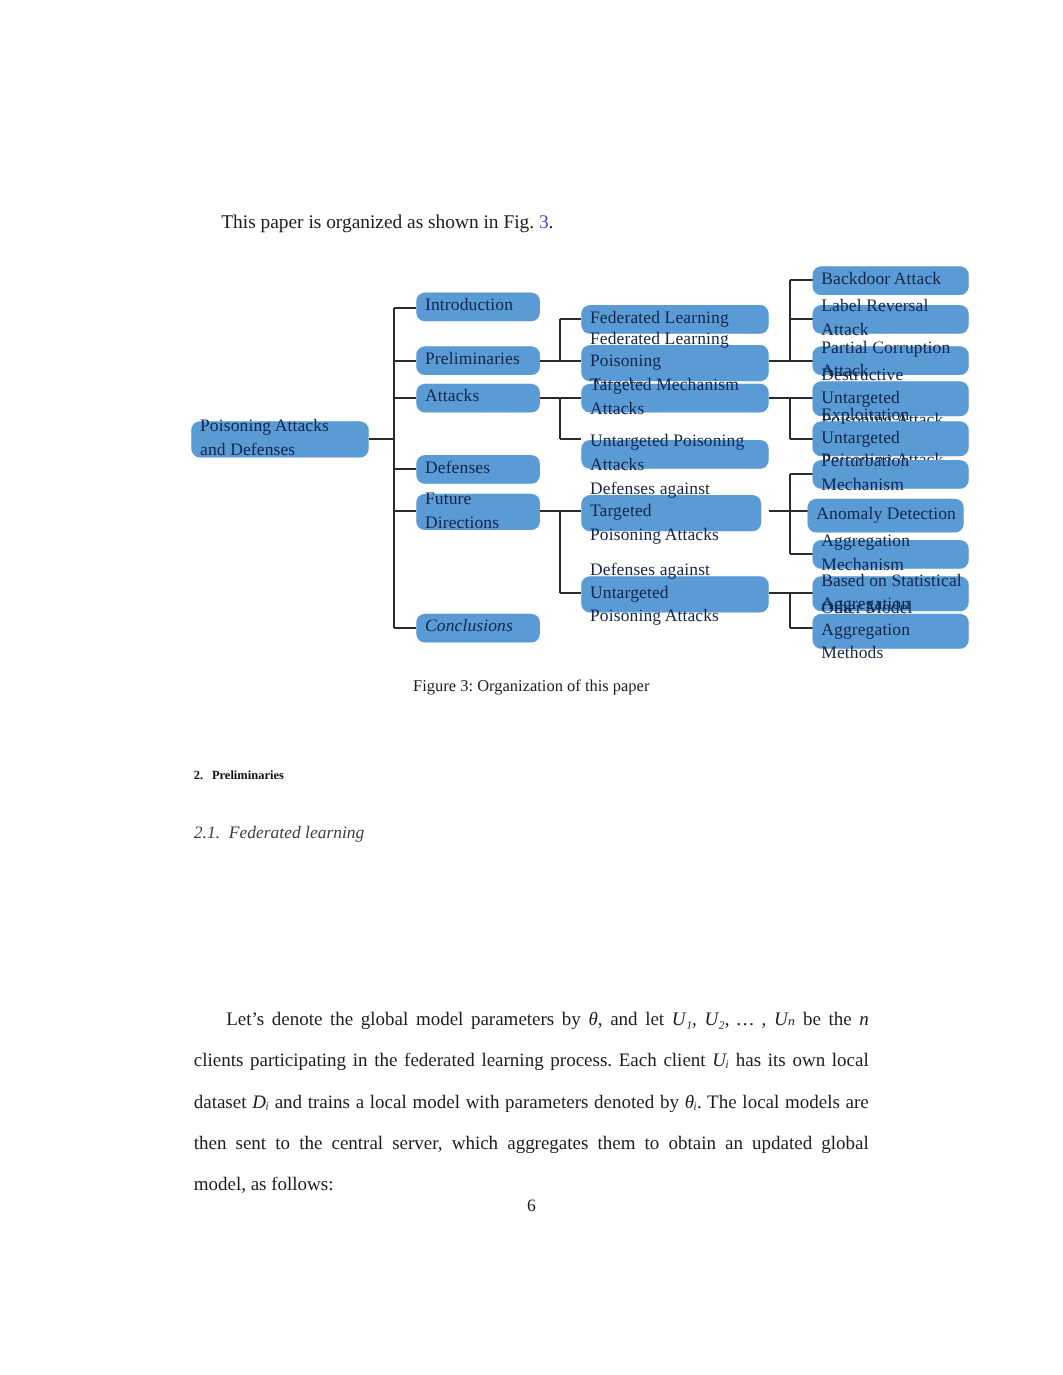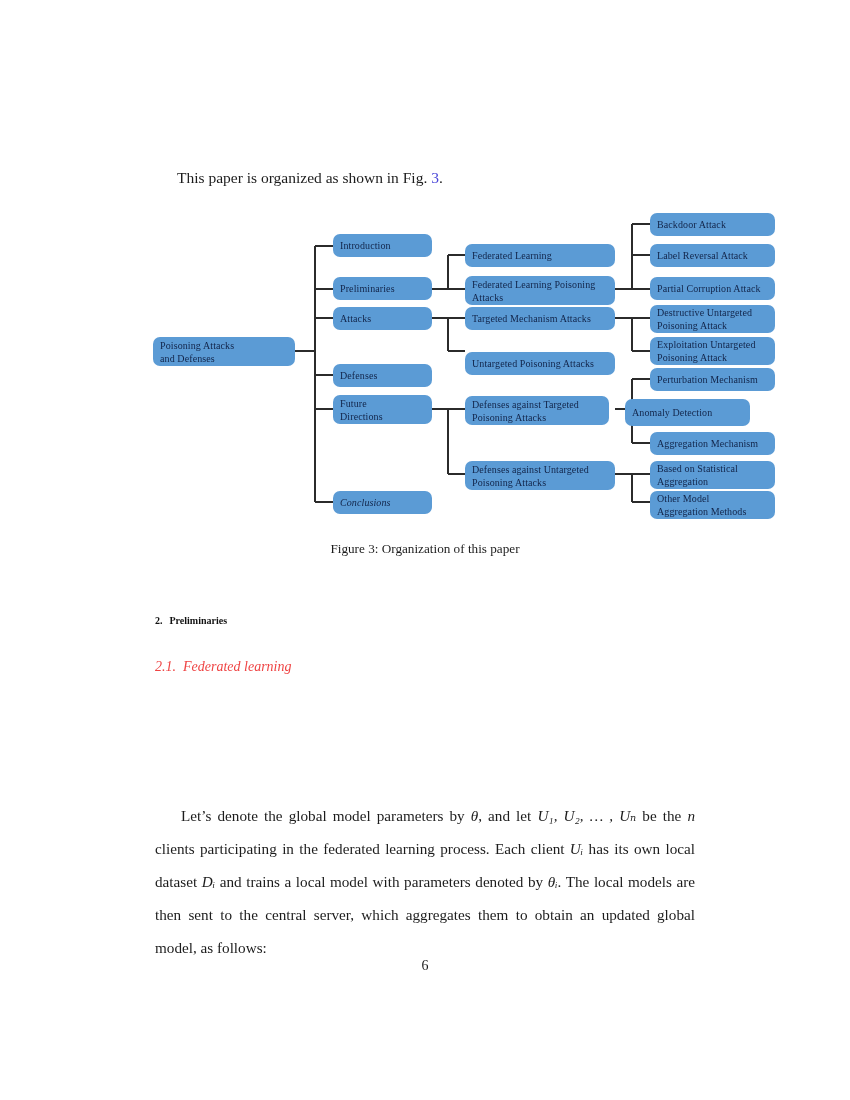--- a/index.html
+++ b/index.html
@@ -58,21 +58,21 @@
     height: 325px;
     overflow: visible;
   }
   .node {
     position: absolute;
     box-sizing: border-box;
     background: #5b9bd5;
     border-radius: 7px;
     color: #12254a;
     font-family: "Liberation Serif", "DejaVu Serif", serif;
-    font-size: 10px;
+    font-size: 14px;
     line-height: 1.30;
     padding: 3px 5px 3px 7px;
     display: flex;
     align-items: center;
     letter-spacing: 0.1px;
     white-space: pre-line;
   }
 
   .caption {
     position: absolute;
@@ -97,21 +97,21 @@
   h2.sec .num { margin-right: 7px; }
 
   h3.subsec {
     position: absolute;
     top: 659px;
     left: 155px;
     margin: 0;
     font-size: 14px;
     font-weight: normal;
     font-style: italic;
-    color: #ef4444;
+    color: #404040;
   }
   h3.subsec .num { margin-right: 7px; font-style: italic; }
 
   .para {
     position: absolute;
     left: 155px;
     width: 540px;
     font-size: 15.2px;
     line-height: 33px;
     text-align: justify;
@@ -216,21 +216,21 @@
 Poisoning Attacks</div>
 
       <div class="node" style="left:505px; top:8px; width:125px; height:23px;">Backdoor Attack</div>
       <div class="node" style="left:505px; top:39px; width:125px; height:23px;">Label Reversal Attack</div>
       <div class="node" style="left:505px; top:72px; width:125px; height:23px;">Partial Corruption Attack</div>
       <div class="node" style="left:505px; top:100px; width:125px; height:28px;">Destructive Untargeted
 Poisoning Attack</div>
       <div class="node" style="left:505px; top:132px; width:125px; height:28px;">Exploitation Untargeted
 Poisoning Attack</div>
       <div class="node" style="left:505px; top:163px; width:125px; height:23px;">Perturbation Mechanism</div>
-      <div class="node" style="left:480px; top:194px; width:125px; height:27px;">Anomaly Detection</div>
+      <div class="node" style="left:501px; top:194px; width:125px; height:27px;">Anomaly Detection</div>
       <div class="node" style="left:505px; top:227px; width:125px; height:23px;">Aggregation Mechanism</div>
       <div class="node" style="left:505px; top:256px; width:125px; height:28px;">Based on Statistical
 Aggregation</div>
       <div class="node" style="left:505px; top:286px; width:125px; height:28px;">Other Model
 Aggregation Methods</div>
 
     </div>
   </div>
 
   <div class="caption">Figure 3: Organization of this paper</div>

